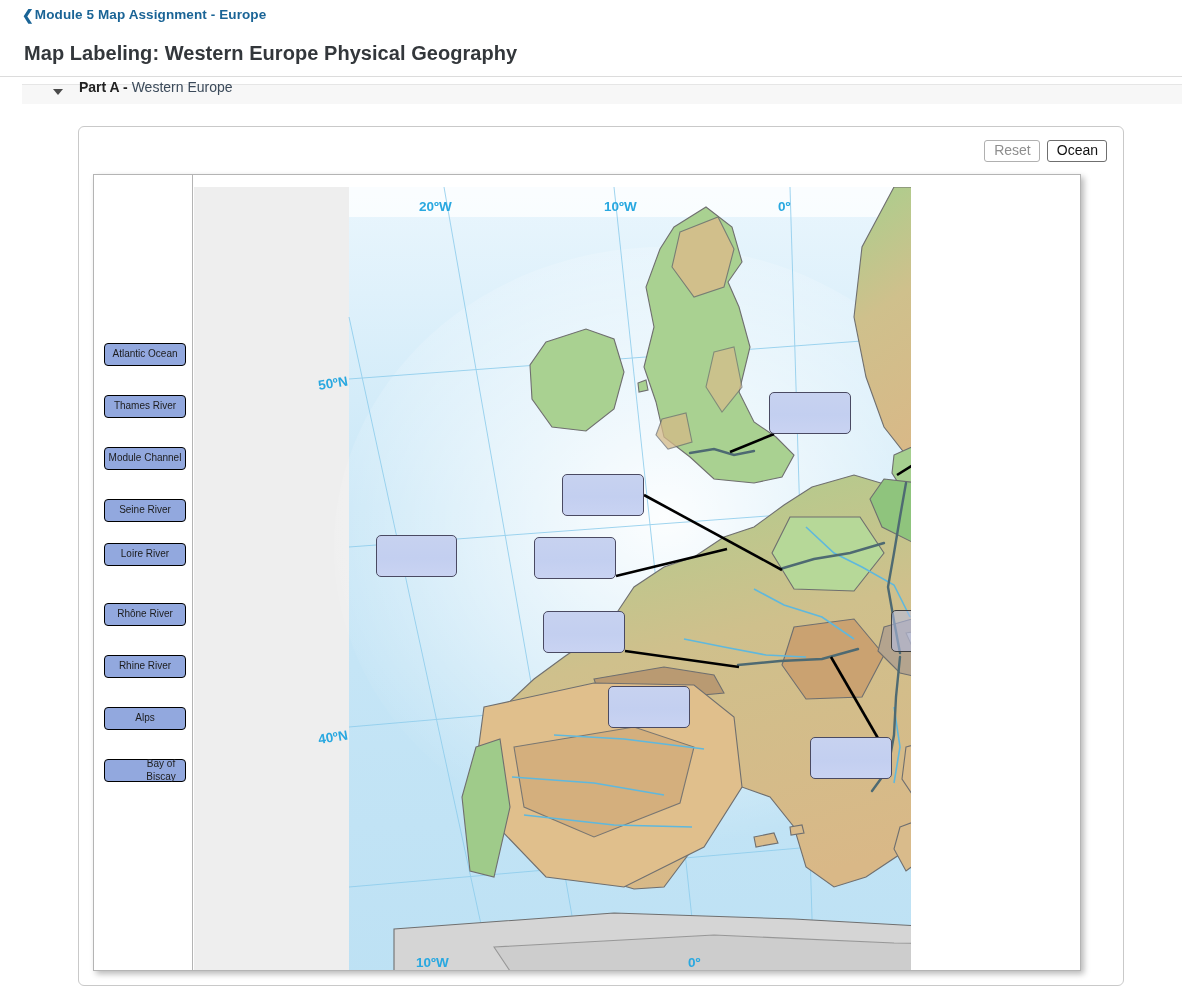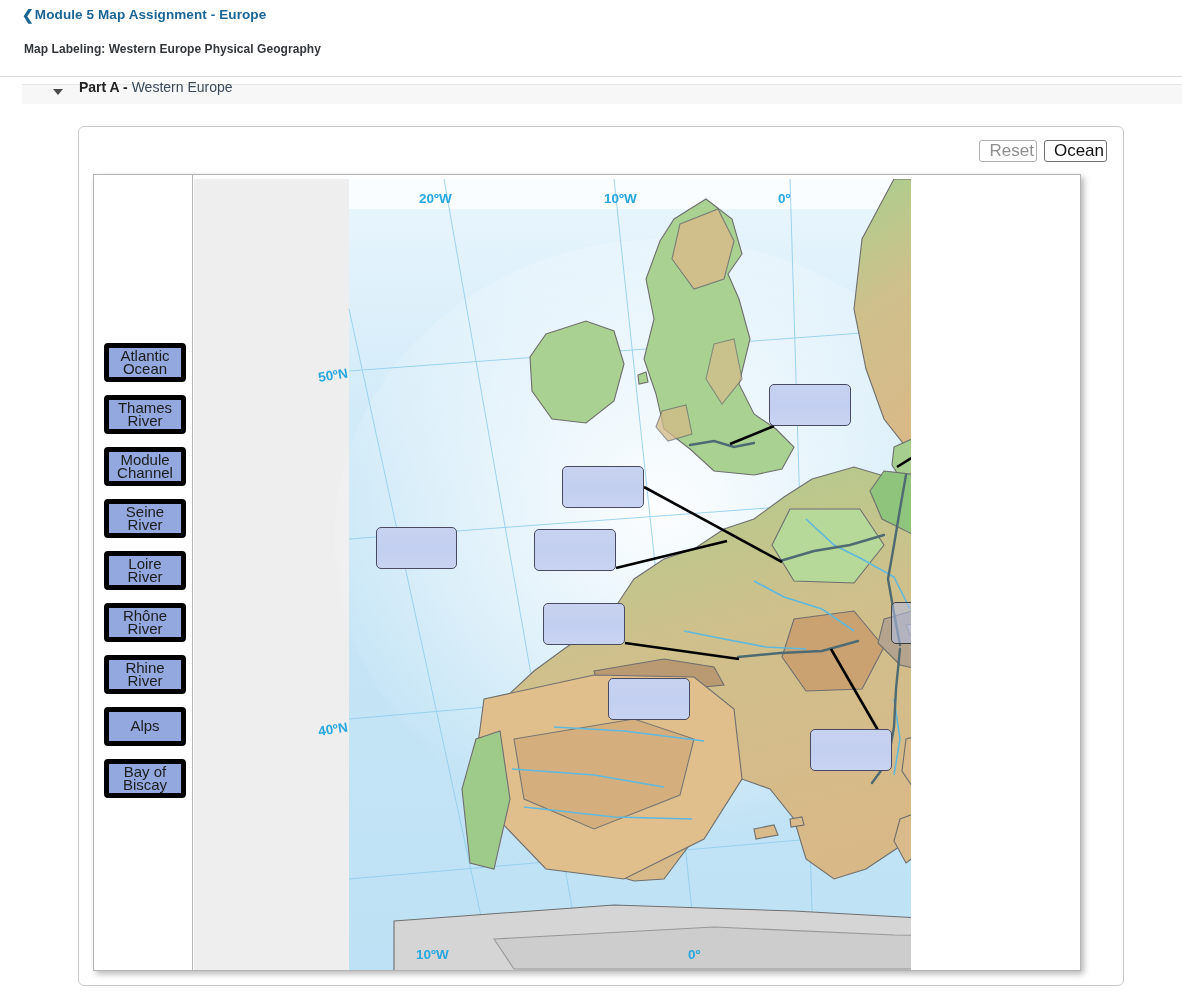--- a/index.html
+++ b/index.html
@@ -17,21 +17,21 @@
     position: absolute; left: 22px; top: 7px;
     font-size: 13.5px; font-weight: bold;
     color: #1a6496; letter-spacing: .1px;
     display: flex; align-items: center; gap: 1px;
     cursor: pointer; user-select: none;
   }
   #breadcrumb .chev { font-size: 14px; line-height: 1; font-weight: bold; }
 
   #page-title {
     position: absolute; left: 24px; top: 42px;
-    font-size: 12px; font-weight: bold; color: #33373b;
+    font-size: 20px; font-weight: bold; color: #33373b;
     letter-spacing: .05px;
   }
 
   
   #part-strip {
     position: absolute; left: 0; top: 76px; width: 1182px; height: 28px;
     border-top: 1px solid #dcdcdc;
     overflow: hidden;
   }
   #part-strip .strip-bg {
@@ -65,22 +65,22 @@
     border-radius: 6px;
   }
 
   
   #toolbar {
     position: absolute; right: 16px; top: 13px;
     display: flex; gap: 7px;
   }
   .tool-btn {
     font-family: "Liberation Sans", sans-serif;
-    font-size: 17px;
-    padding: 2px 2px 3px 9px;
+    font-size: 14px;
+    padding: 2px 8px 3px 9px;
     background: #ffffff;
     border: 1px solid #9a9a9a;
     border-radius: 3px;
     line-height: 15px;
     cursor: pointer;
   }
   .tool-btn.disabled { color: #8e8e8e; border-color: #b0b0b0; cursor: default; }
   .tool-btn.enabled  { color: #111111; border-color: #6f6f6f; }
 
   
@@ -94,36 +94,36 @@
   }
   
   #word-bank {
     position: absolute; left: 0; top: 0;
     width: 99px; height: 100%;
     background: #ffffff;
     border-right: 1px solid #b4b4b4;
   }
   .bank-chip {
     position: absolute; left: 10px;
-    width: 82px; height: 39px;
+    width: 82px; height: 23px;
     background: #92a8de;
-    border: 5px solid #000000;
+    border: 1px solid #000000;
     border-radius: 4px;
     color: #1c1c1c;
-    font-size: 15px;
+    font-size: 10px;
     line-height: 12.5px;
     display: flex; align-items: center; justify-content: center;
     text-align: center;
     cursor: move;
     user-select: none;
   }
 
   
   #map-canvas {
-    position: absolute; left: 100px; top: 4px;
+    position: absolute; left: 100px; top: 12px;
     width: 717px; height: 797px;
     background: #eeeeee;
     overflow: hidden;
   }
   #map-svg { position: absolute; left: 0; top: 0; }
 
   
   .drop-box {
     position: absolute;
     border-radius: 5px;
@@ -166,25 +166,25 @@
     <button class="tool-btn enabled">Ocean</button>
   </div>
 
   <div id="map-frame">
 
     <div id="word-bank">
         <div class="bank-chip" style="top: 168px;">Atlantic Ocean</div>
         <div class="bank-chip" style="top: 220px;">Thames River</div>
         <div class="bank-chip" style="top: 272px;">Module Channel</div>
         <div class="bank-chip" style="top: 324px;">Seine River</div>
-        <div class="bank-chip" style="top: 376px; text-align: center;">Loire River</div>
+        <div class="bank-chip" style="top: 368px; text-align: center;">Loire River</div>
         <div class="bank-chip" style="top: 428px;">Rhône River</div>
         <div class="bank-chip" style="top: 480px;">Rhine River</div>
         <div class="bank-chip" style="top: 532px;">Alps</div>
-        <div class="bank-chip" style="top: 584px;">Bay of Biscay</div>
+        <div class="bank-chip" style="top: 584px; padding-left: 32px;">Bay of Biscay</div>
       </div>
 
     <div id="map-canvas">
 
       <svg id="map-svg" width="887" height="797" viewBox="0 0 887 797">
         <defs>
           <linearGradient id="seaGlow" x1="0" y1="0" x2="0" y2="1">
             <stop offset="0%" stop-color="#eaf6fd"></stop>
             <stop offset="40%" stop-color="#c9e7f7"></stop>
             <stop offset="100%" stop-color="#bde1f4"></stop>

